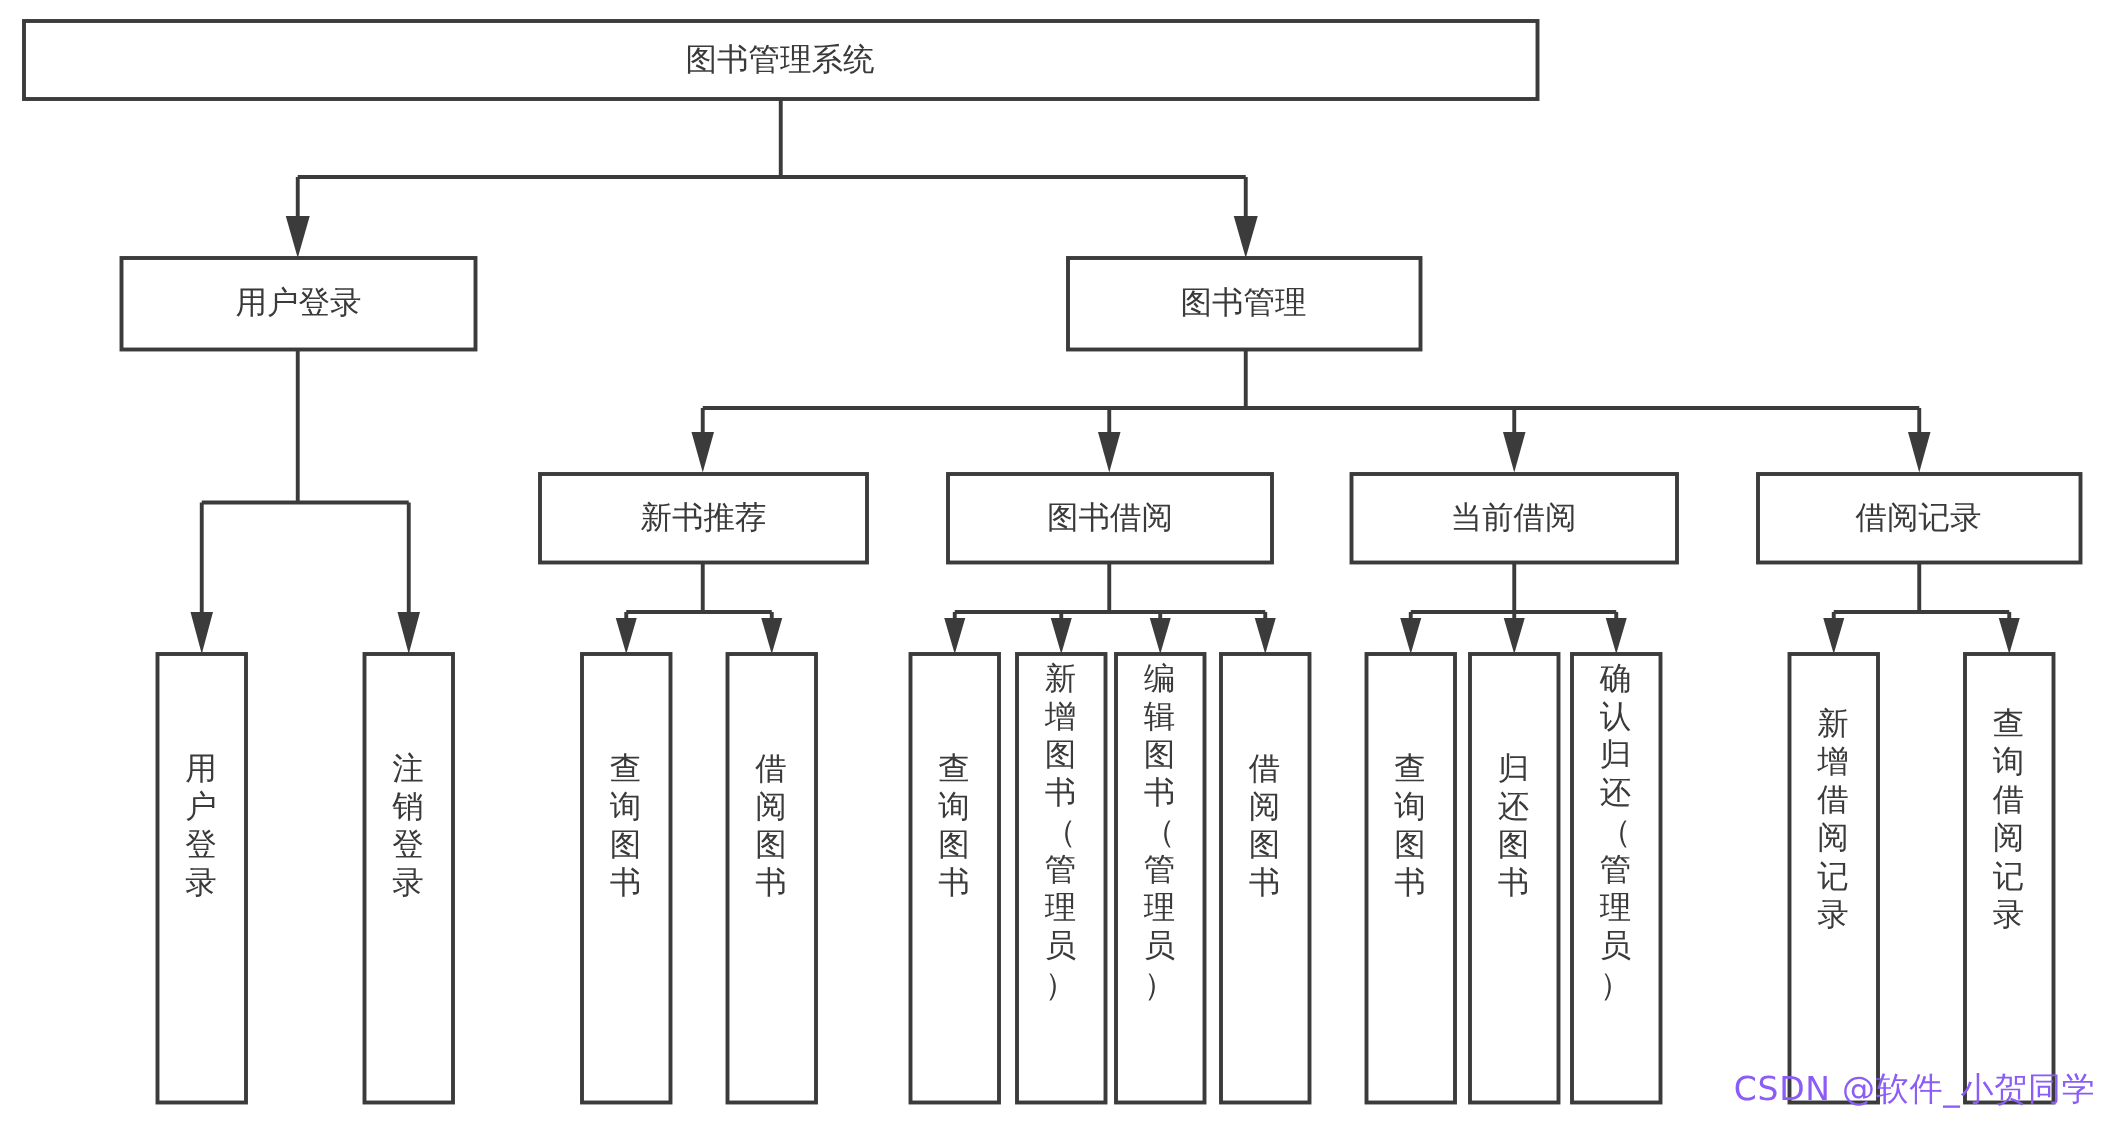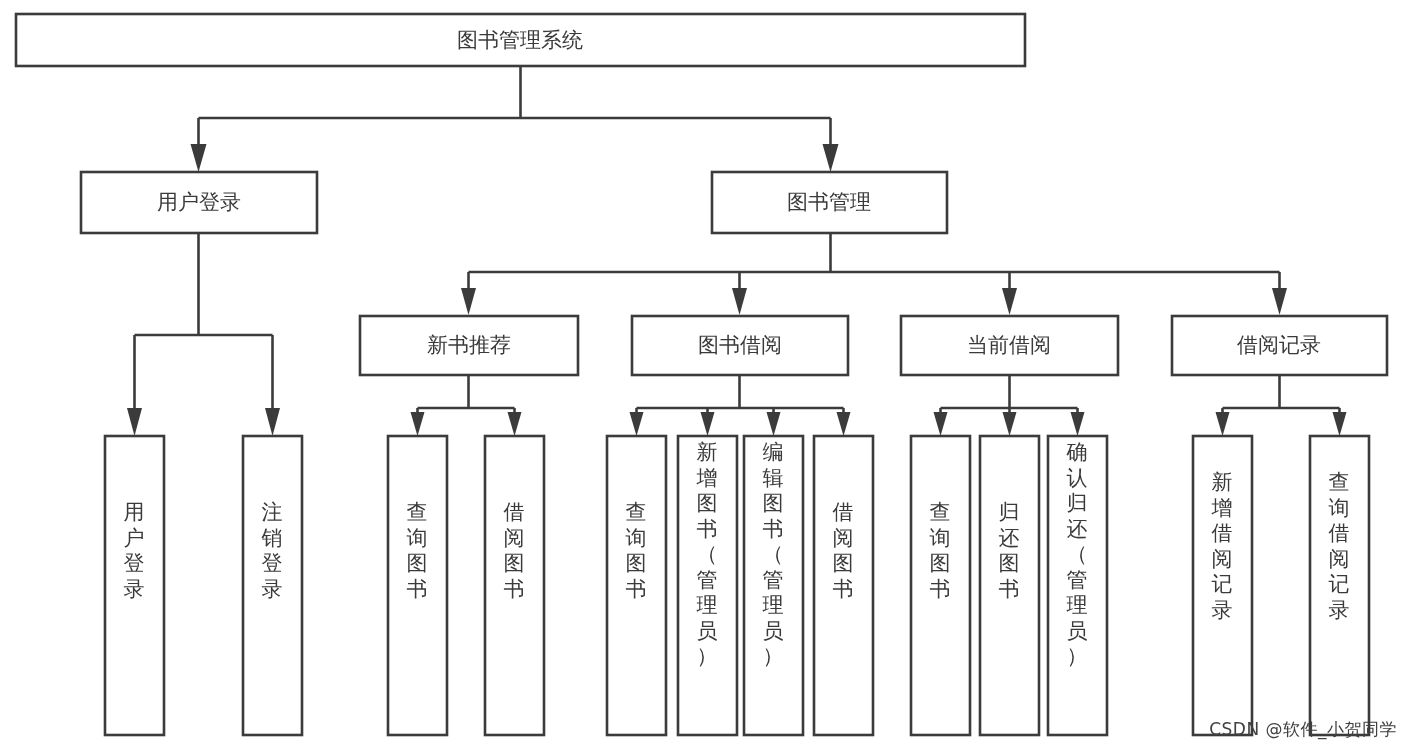--- a/index.html
+++ b/index.html
@@ -46,22 +46,22 @@
   .node-label-vertical {
     fill: #3a3a3a;
     font-family: "DejaVu Sans", "Liberation Sans", sans-serif;
     font-size: 21px;
     text-anchor: middle;
   }
   .watermark {
     position: absolute;
     right: 8px;
     bottom: 6px;
-    color: #404040;
-    font-size: 17px;
+    color: #8b5cf6;
+    font-size: 22px;
     font-family: "DejaVu Sans", "Liberation Sans", sans-serif;
     letter-spacing: 0.5px;
     white-space: nowrap;
     pointer-events: none;
   }
 </style>
 </head>
 <body>
 
 <svg id="diagram" viewBox="0 0 1405 747">

